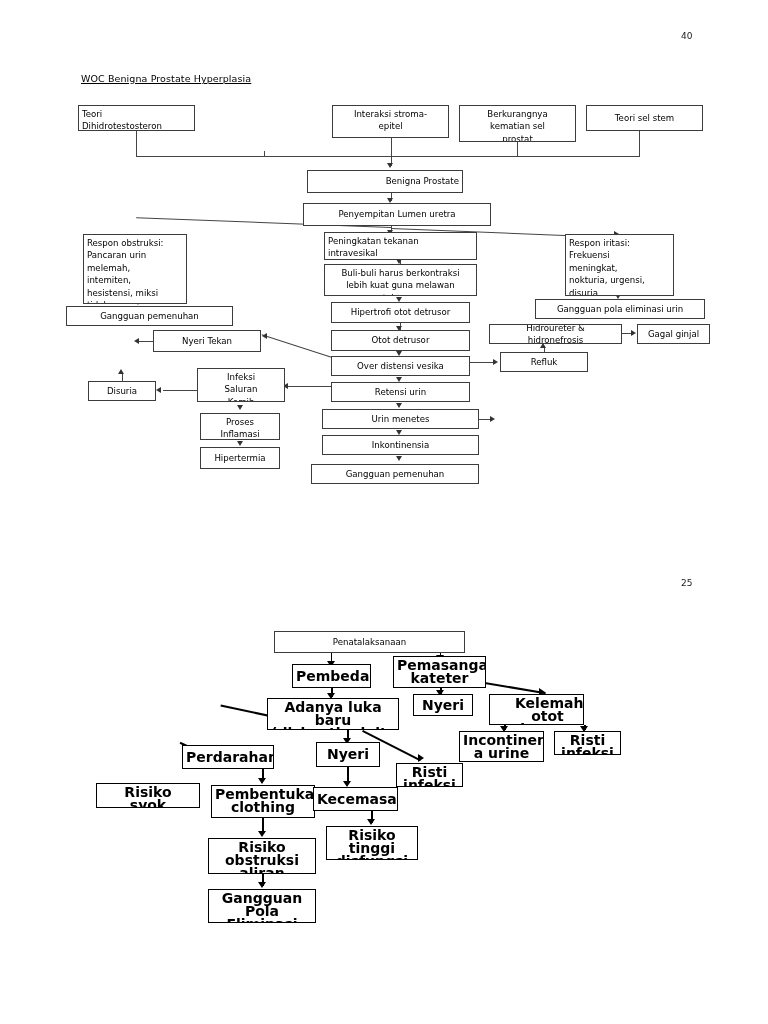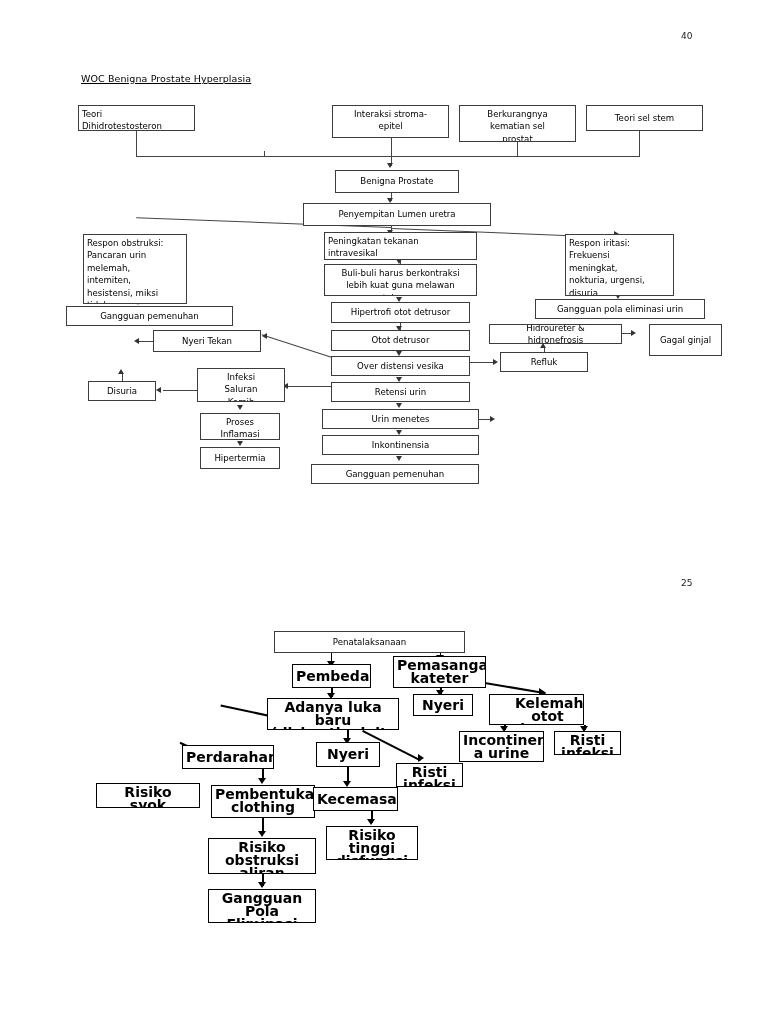--- a/index.html
+++ b/index.html
@@ -136,21 +136,21 @@
 
   <div class="ln v" style="left:136px; top:131px; height:25px;"></div>
   <div class="ln v" style="left:264px; top:151px; height:5px;"></div>
   <div class="ln v" style="left:391px; top:138px; height:28px;"></div>
   <div class="ln v" style="left:517px; top:142px; height:14px;"></div>
   <div class="ln v" style="left:639px; top:131px; height:25px;"></div>
 
   <div class="ln h" style="left:136px; top:156px; width:504px;"></div>
   <div class="arw down" style="left:387px; top:163px;"></div>
 
-  <div class="box center mid" style="left:335px; top:170px; width:124px; height:23px;">
+  <div class="box center mid" style="left:307px; top:170px; width:156px; height:23px;text-align:right;">
     <span>Benigna Prostate</span>
   </div>
 
   <div class="ln v" style="left:391px; top:193px; height:8px;"></div>
   <div class="arw down" style="left:387px; top:198px;"></div>
 
   <div class="box center mid" style="left:303px; top:203px; width:188px; height:23px;">
     <span>Penyempitan Lumen uretra</span>
   </div>
 
@@ -236,21 +236,21 @@
   <div class="box center mid" style="left:535px; top:299px; width:170px; height:20px;">
     <span>Gangguan pola eliminasi urin</span>
   </div>
 
   <div class="box center mid" style="left:489px; top:324px; width:133px; height:20px;">
     <span>Hidroureter &amp;
 hidronefrosis</span>
   </div>
   <div class="ln h" style="left:622px; top:333px; width:11px;"></div>
   <div class="arw right" style="left:631px; top:330px;"></div>
-  <div class="box center mid" style="left:637px; top:324px; width:73px; height:32px;margin-left:12px;">
+  <div class="box center mid" style="left:637px; top:324px; width:73px; height:20px;">
     <span>Gagal ginjal</span>
   </div>
 
   <div class="box center mid" style="left:500px; top:352px; width:88px; height:20px;">
     <span>Refluk</span>
   </div>
   <div class="ln v" style="left:544px; top:346px; height:8px;"></div>
   <div class="arw up" style="left:540px; top:343px;"></div>
   <div class="ln h" style="left:470px; top:362px; width:24px;"></div>
   <div class="arw right" style="left:493px; top:359px;"></div>

